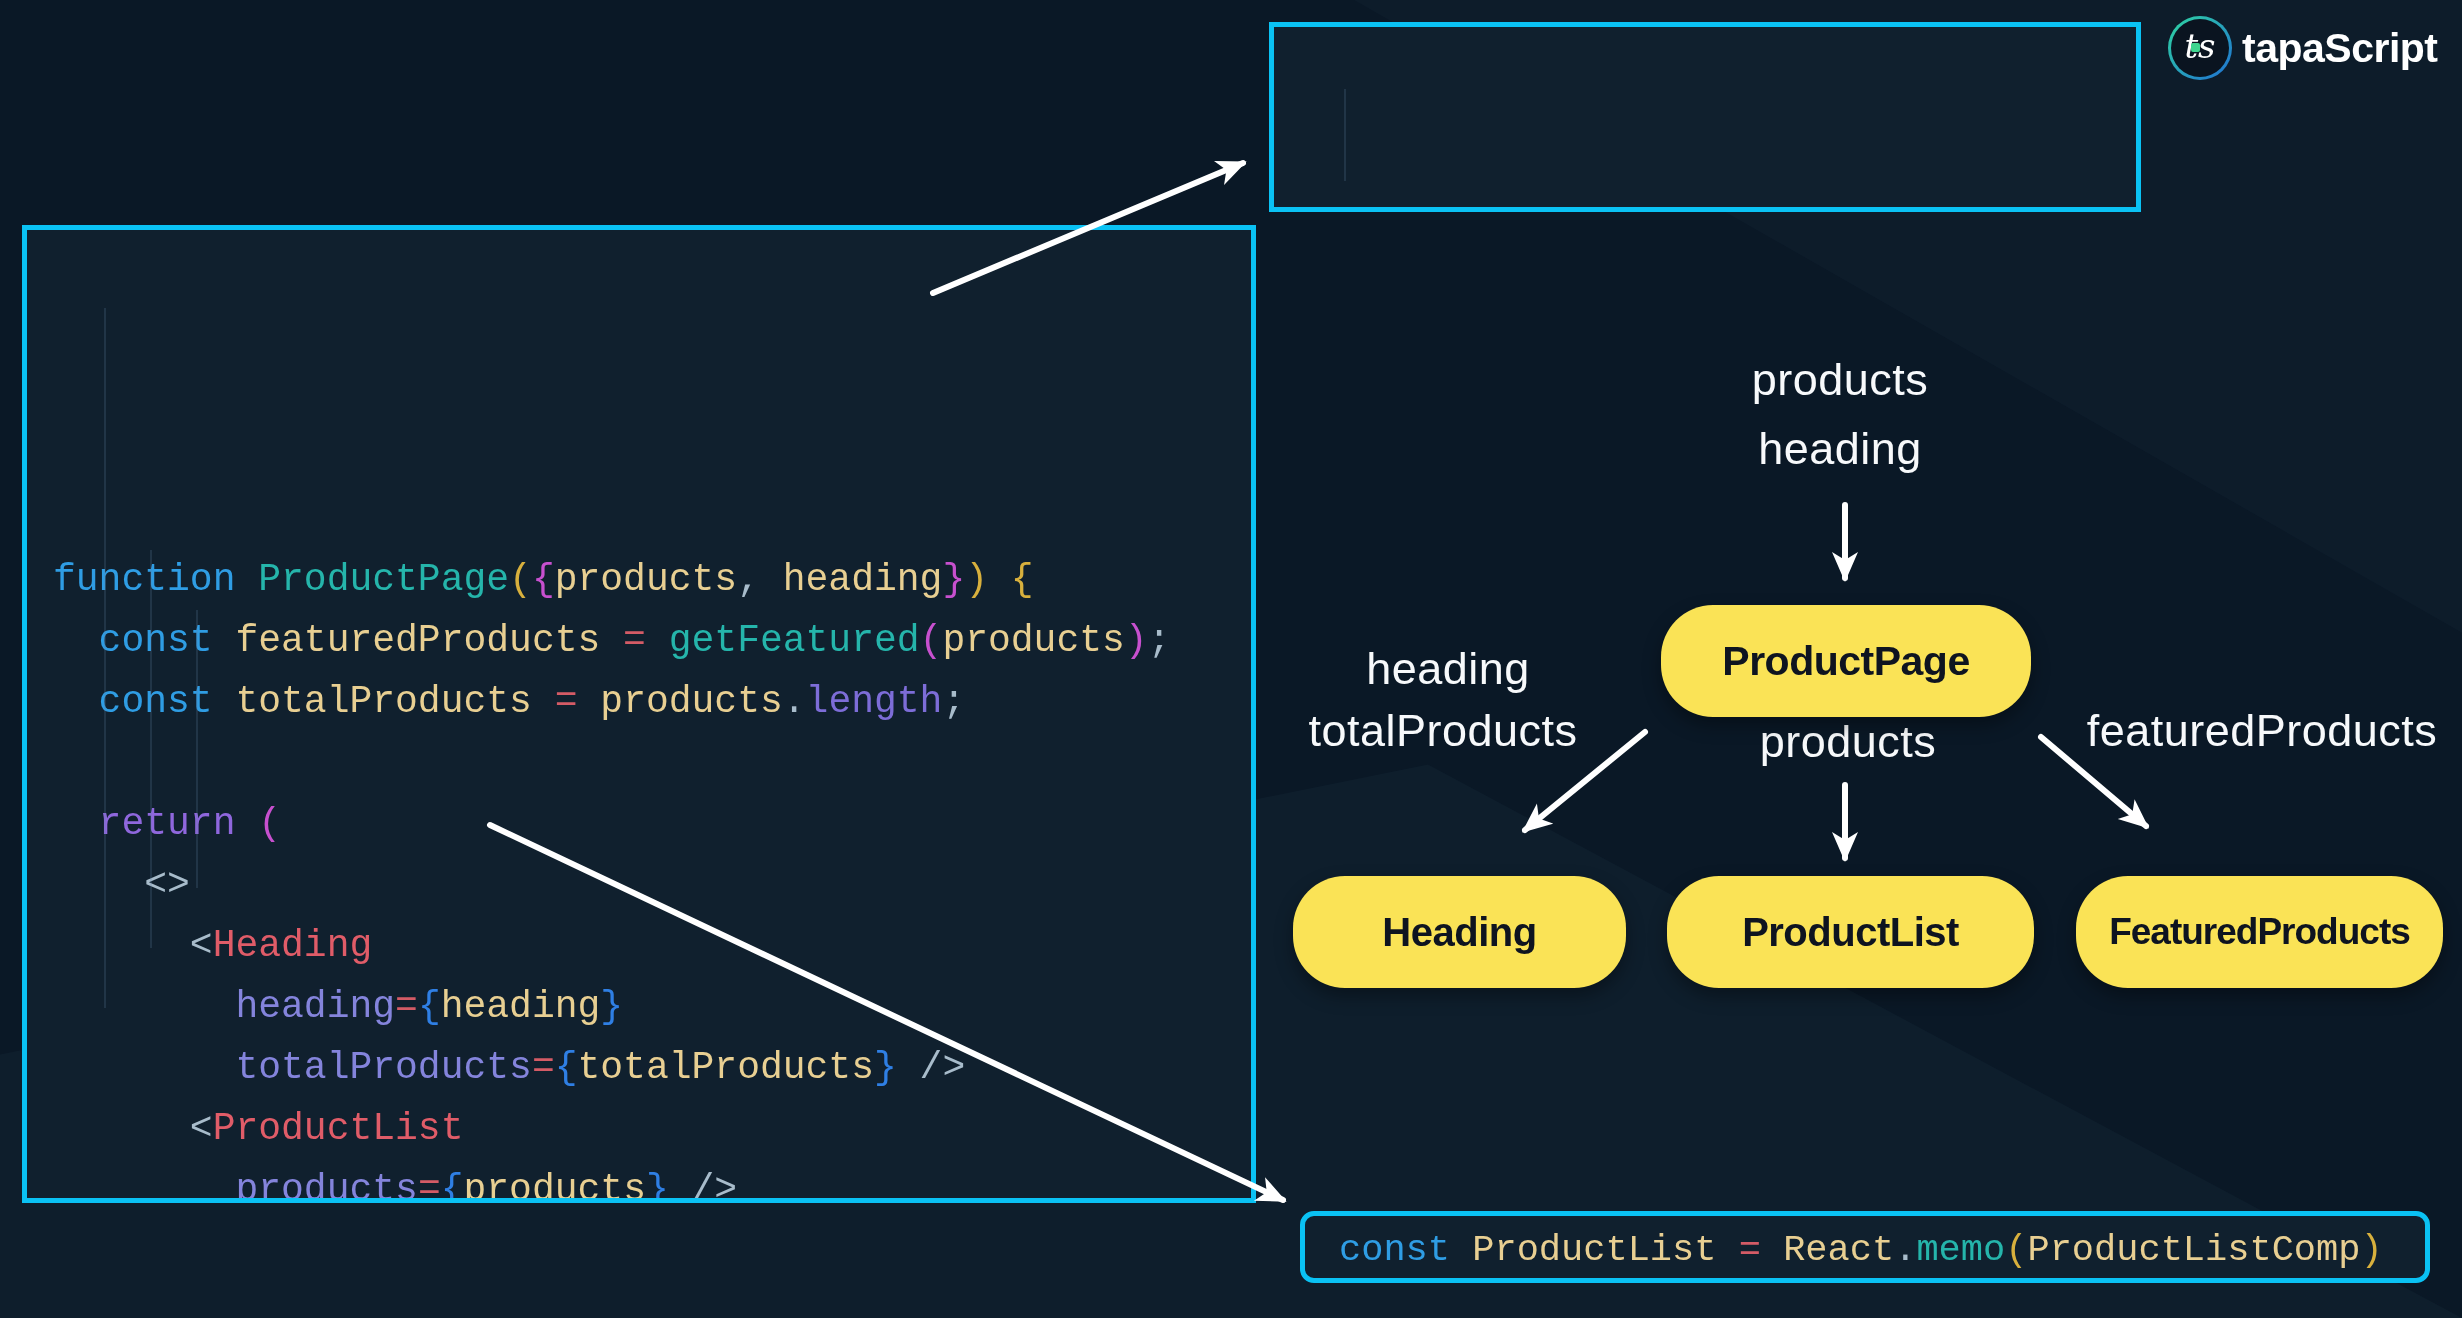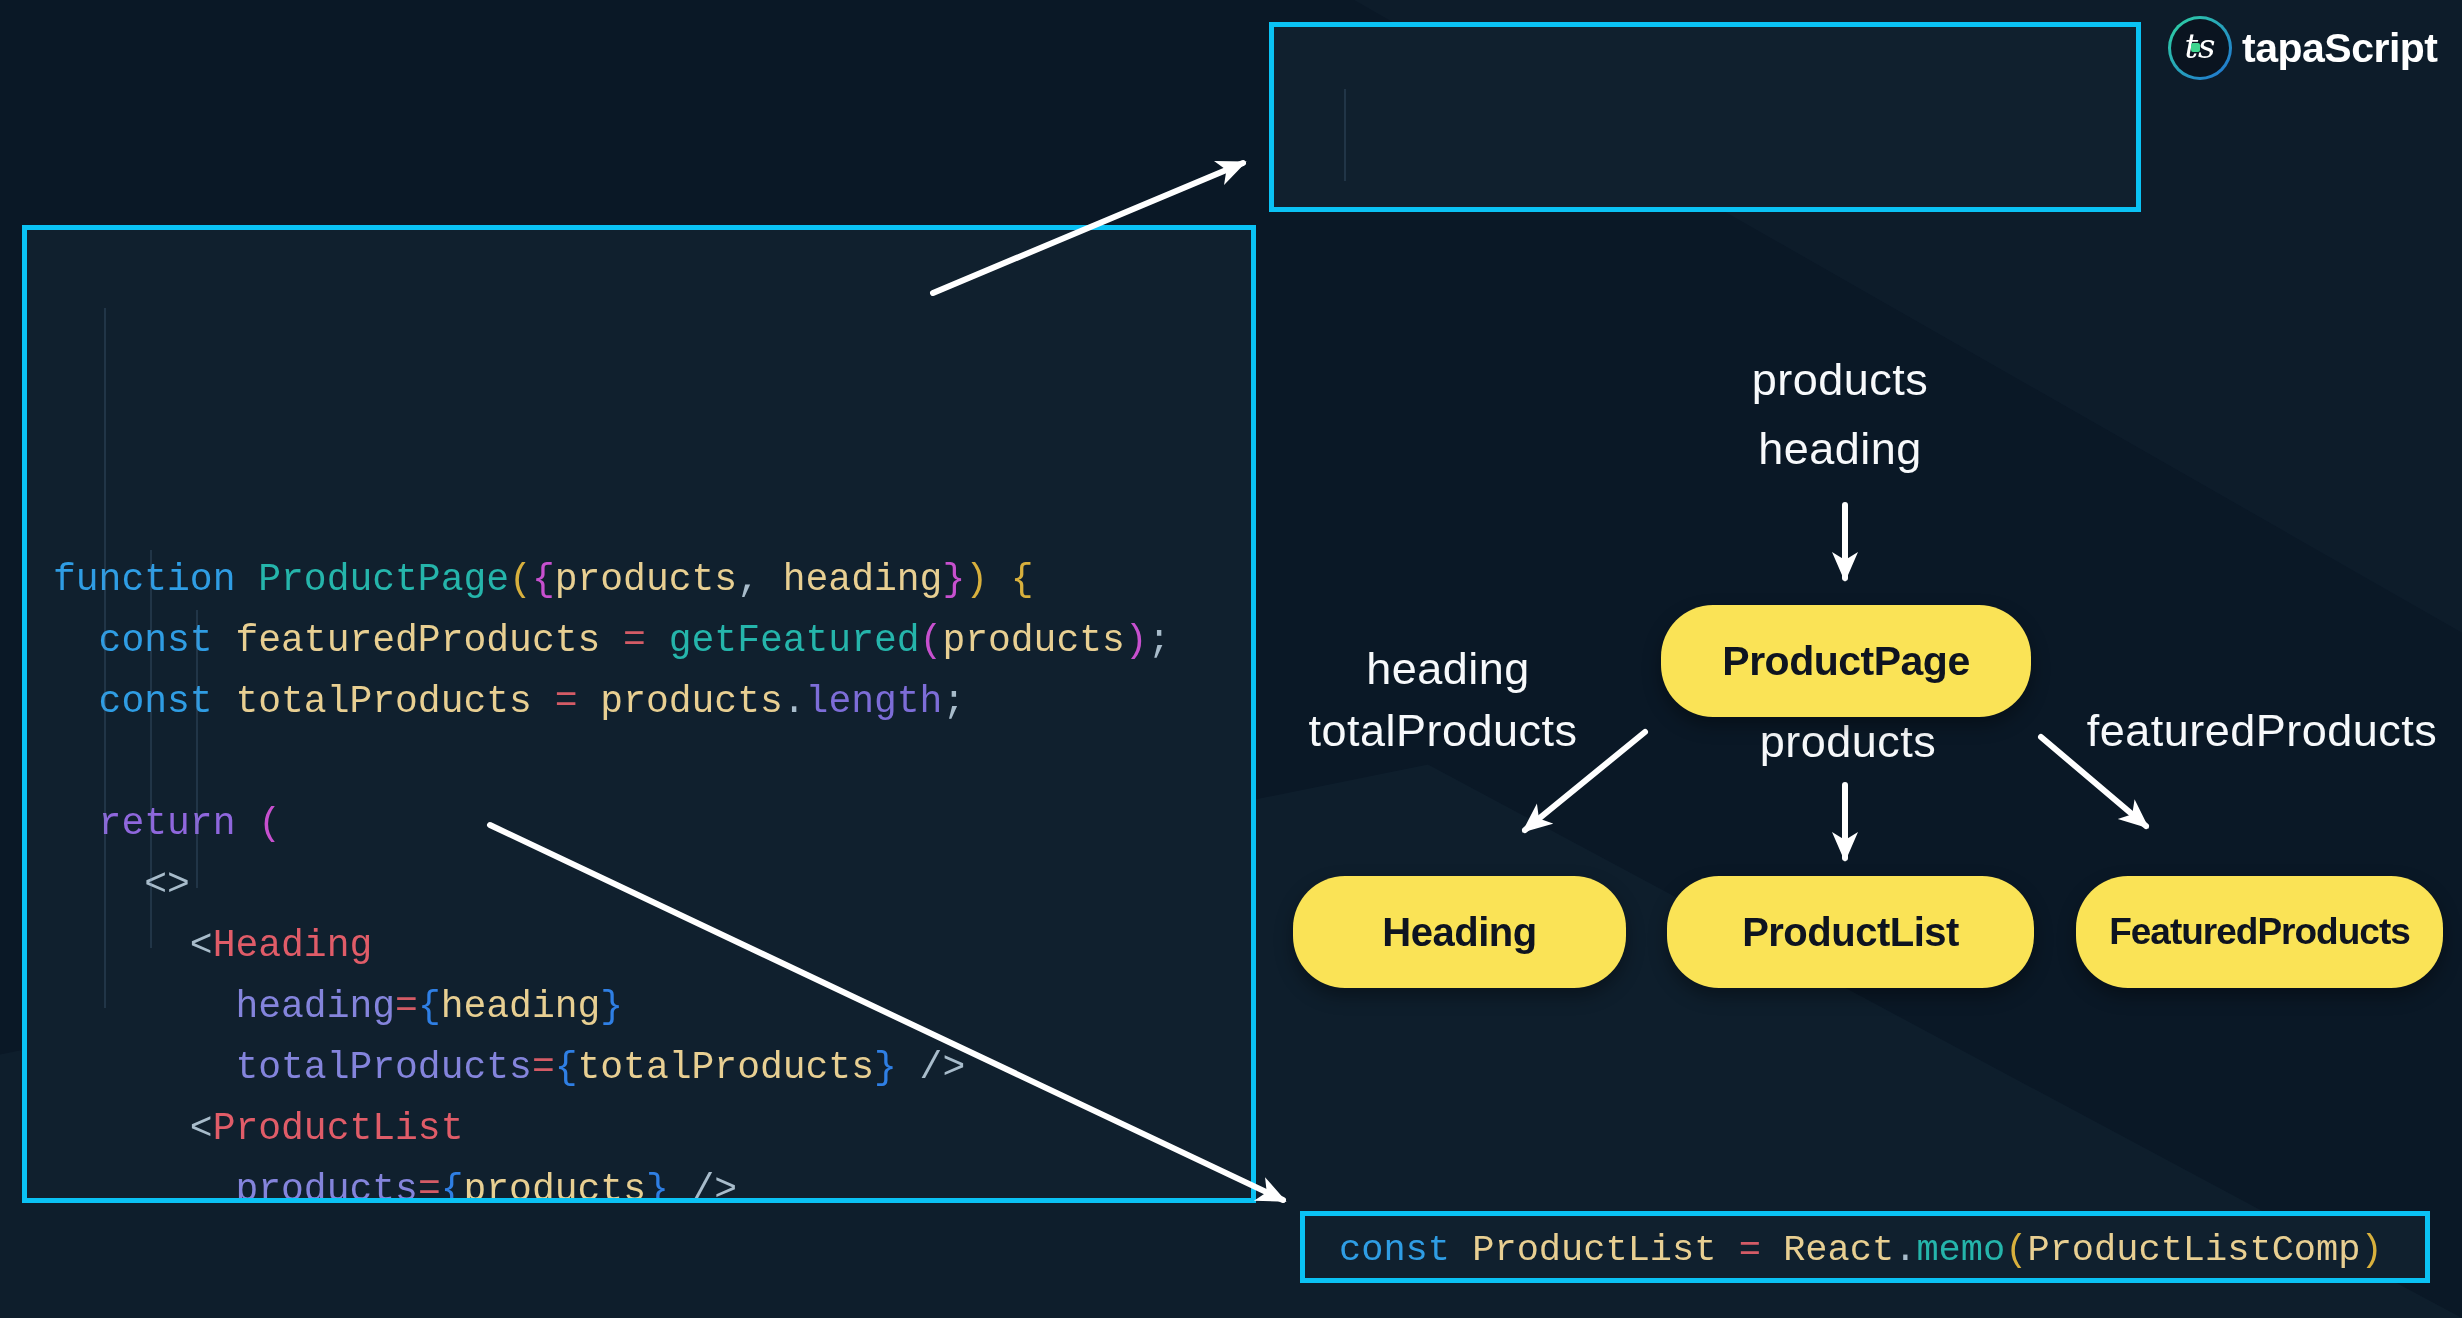--- a/index.html
+++ b/index.html
@@ -20,21 +20,21 @@
   .code-panel {
     position:absolute;
     background: var(--panel-bg, #10202e);
     border: 5px solid var(--panel-border, #0ac2f4);
     font-family: "Liberation Mono", monospace;
     white-space: pre;
     overflow: hidden;
   }
   .panel-main   { left:22px;   top:225px;  width:1234px; height:978px; padding:14px 0 0 26px; font-size:38px; line-height:61px; }
   .panel-usememo{ left:1269px; top:22px;   width:872px;  height:190px; padding:16px 0 0 26px; font-size:33px; line-height:52px; }
-  .panel-memo   { left:1300px; top:1211px; width:1130px; height:72px;  padding:12px 0 0 34px; font-size:37px; line-height:44px; }
+  .panel-memo   { left:1300px; top:1211px; width:1130px; height:72px;  padding:12px 0 0 34px; font-size:37px; line-height:44px;border-radius:14px; }
   .code-line { white-space:pre; }
 
   .guide { position:absolute; width:2px; background:rgba(96,126,166,0.22); }
   .panel-main .g1 { left:77px;  top:78px;  bottom:190px; }
   .panel-main .g2 { left:123px; top:320px; bottom:250px; }
   .panel-main .g3 { left:169px; top:380px; bottom:310px; }
   .panel-usememo .g1 { left:70px; top:62px; height:92px; }
 
   
   svg.arrows { position:absolute; inset:0; pointer-events:none; }

